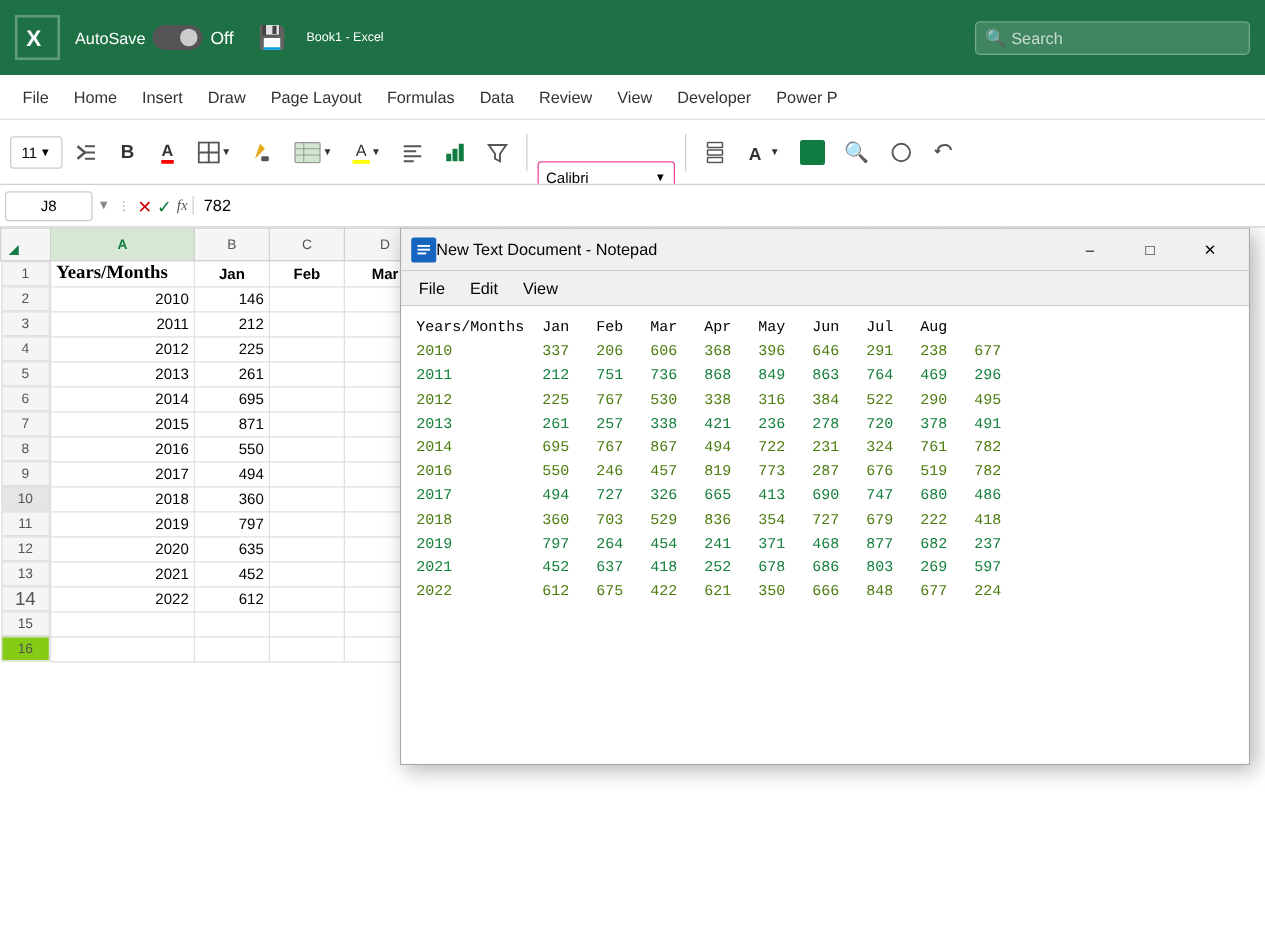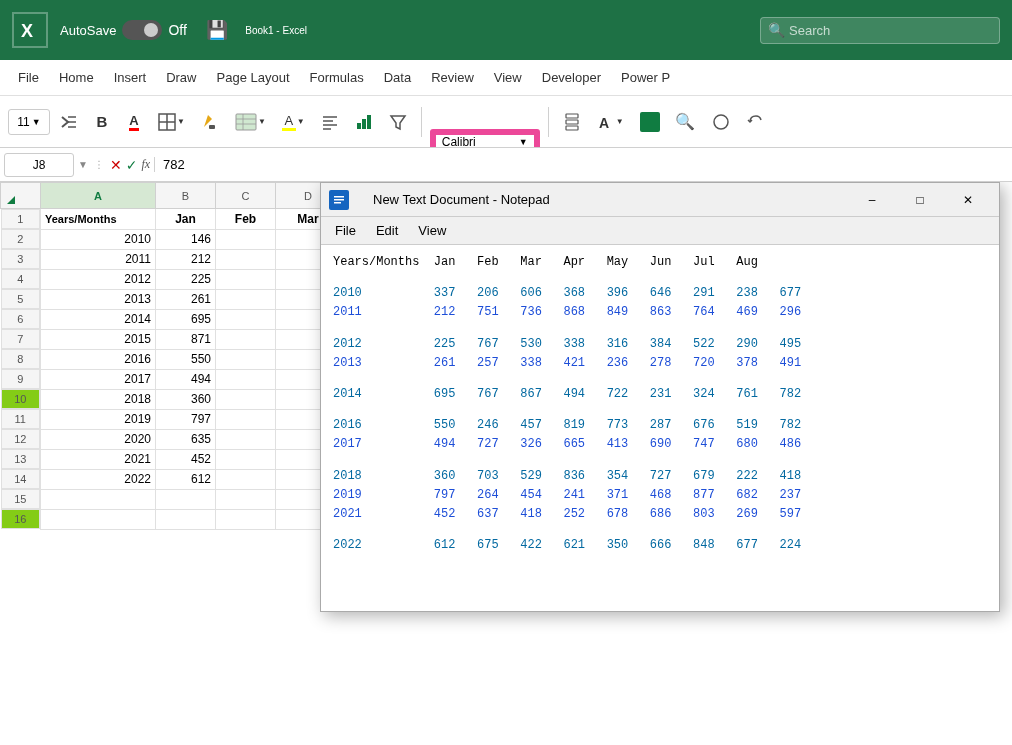--- a/index.html
+++ b/index.html
@@ -43,21 +43,21 @@
     .search-wrapper .search-icon {
       position: absolute; left: 8px; color: rgba(255,255,255,0.7); font-size: 14px;
     }
     .search-wrapper input {
       background: rgba(255,255,255,0.15);
       border: 1px solid rgba(255,255,255,0.3);
       border-radius: 4px;
       padding: 5px 8px 5px 28px;
       color: rgba(255,255,255,0.8);
       font-size: 13px;
-      width: 240px;
+      width: 220px;
       outline: none;
     }
     .search-wrapper input::placeholder { color: rgba(255,255,255,0.7); }
 
     
     .menu-bar {
       background: #fff;
       height: 36px;
       display: flex;
       align-items: center;
@@ -91,21 +91,21 @@
       color: #333;
       display: flex; align-items: center; justify-content: center;
       min-width: 28px; height: 28px;
     }
     .font-size-box {
       border: 1px solid #ccc; border-radius: 3px; width: 42px; height: 26px;
       display: flex; align-items: center; justify-content: center; font-size: 12px;
       cursor: pointer;
     }
     .font-name-box {
-      border: 6px solid #ec4899; border-radius: 3px; width: 110px; height: 26px;
+      border: 1px solid #ec4899; border-radius: 3px; width: 110px; height: 26px;
       display: flex; align-items: center; padding: 0 6px; font-size: 12px;
       cursor: pointer; gap: 4px; margin-top: 40px;
     }
     .ribbon-divider { width: 1px; height: 30px; background: #d0d0d0; margin: 0 4px; }
     .bold-btn { font-weight: bold; font-size: 14px; }
     .color-underline { border-bottom: 3px solid red; }
 
     
     .formula-bar {
       height: 34px;
@@ -211,21 +211,21 @@
       z-index: 100;
       display: flex;
       flex-direction: column;
     }
     .notepad-titlebar {
       background: #f0f0f0;
       height: 34px;
       display: flex;
       align-items: center;
       padding: 0 8px;
-      gap: 24px;
+      gap: 0;
       border-bottom: 1px solid #ccc;
     }
     .notepad-icon {
       width: 20px; height: 20px;
       background: #1565c0;
       display: flex; align-items: center; justify-content: center;
       color: white; font-size: 10px; font-weight: bold; border-radius: 2px;
     }
     .notepad-title {
       font-size: 13px; color: #000; flex: 1;
@@ -262,23 +262,23 @@
       background: white;
       padding: 8px 12px;
       font-family: Consolas, 'Courier New', monospace;
       font-size: 12px;
       overflow: auto;
       color: #000;
       line-height: 1.6;
     }
     .np-data-row {
       white-space: pre;
-      color: #1d4ed8;
-    }
-    .np-data-row.blue { color: #0369a1; margin-top: 12px; }
+      color: #15803d;
+    }
+    .np-data-row.blue { color: #4d7c0f; }
     .np-header-row {
       white-space: pre;
       color: #000;
       font-weight: normal;
     }
   </style>
 </head>
 <body>
 
 <div class="title-bar">
@@ -471,21 +471,21 @@
           <th>I</th>
           <th>J</th>
           <th>K</th>
           <th>L</th>
         </tr>
       </thead>
       <tbody id="spreadsheet-body">
 
         <tr>
           <td class="row-num" style="background:#f5f5f5;text-align:center;font-size:11px;color:#555;">1</td>
-          <td style="font-weight:600;font-size:11px;">Years/Months</td>
+          <td style="font-weight:600;font-size:15px;font-family:Liberation Serif, serif;">Years/Months</td>
           <td style="font-weight:600;text-align:center;">Jan</td>
           <td style="font-weight:600;text-align:center;">Feb</td>
           <td style="font-weight:600;text-align:center;">Mar</td>
           <td style="font-weight:600;text-align:center;">Apr</td>
           <td style="font-weight:600;text-align:center;">May</td>
           <td style="font-weight:600;text-align:center;">Jun</td>
           <td style="font-weight:600;text-align:center;">Jul</td>
           <td style="font-weight:600;text-align:center;">Aug</td>
           <td style="font-weight:600;text-align:center;">Sep</td>
           <td style="font-weight:600;text-align:center;">Oct</td>
@@ -606,21 +606,21 @@
           <td class="num"></td>
           <td class="num"></td>
           <td class="num"></td>
           <td class="num"></td>
           <td class="num"></td>
           <td class="num"></td>
           <td class="num"></td>
           <td class="num"></td>
         </tr>
         <tr>
-          <td class="row-num" style="background:#84cc16;text-align:center;font-size:11px;color:#555;">10</td>
+          <td class="row-num" style="background:#e5e5e5;text-align:center;font-size:11px;color:#555;">10</td>
           <td class="num">2018</td>
           <td class="num">360</td>
           <td class="num"></td>
           <td class="num"></td>
           <td class="num"></td>
           <td class="num"></td>
           <td class="num"></td>
           <td class="num"></td>
           <td class="num"></td>
           <td class="num"></td>
@@ -666,21 +666,21 @@
           <td class="num"></td>
           <td class="num"></td>
           <td class="num"></td>
           <td class="num"></td>
           <td class="num"></td>
           <td class="num"></td>
           <td class="num"></td>
           <td class="num"></td>
         </tr>
         <tr>
-          <td class="row-num" style="background:#f5f5f5;text-align:center;font-size:11px;color:#555;">14</td>
+          <td class="row-num" style="background:#f5f5f5;text-align:center;font-size:15px;color:#555;">14</td>
           <td class="num">2022</td>
           <td class="num">612</td>
           <td class="num"></td>
           <td class="num"></td>
           <td class="num"></td>
           <td class="num"></td>
           <td class="num"></td>
           <td class="num"></td>
           <td class="num"></td>
           <td class="num"></td>

